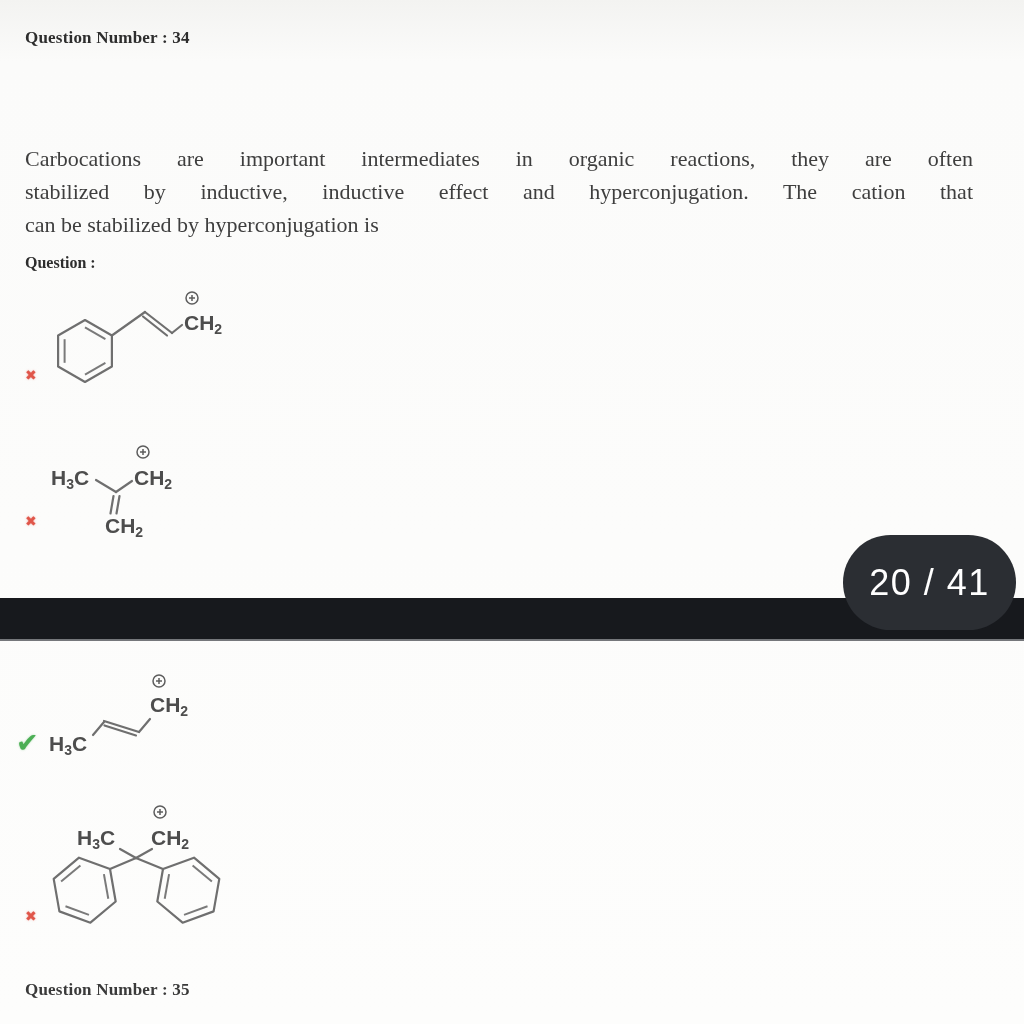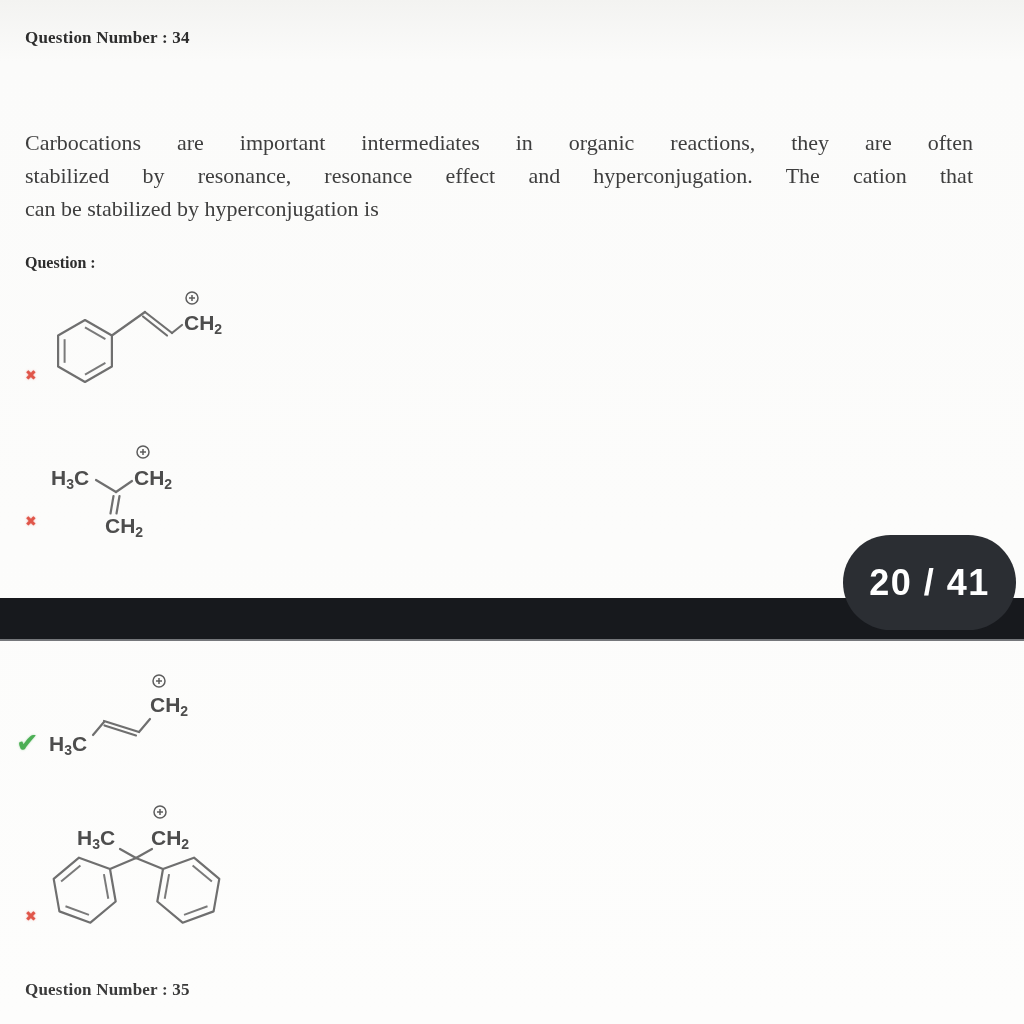--- a/index.html
+++ b/index.html
@@ -1,51 +1,51 @@
 <!DOCTYPE html>
 <html><head>
 <meta charset="utf-8">
 <style>
   html,body{margin:0;padding:0;background:#ffffff;}
   .screen{position:relative;width:1024px;height:1024px;overflow:hidden;
           background:linear-gradient(180deg,#f3f3f1 0%,#fbfbfa 6%,#fdfdfc 100%);
           font-family:"Liberation Serif",serif;}
   .qheader{position:absolute;left:25px;top:28px;font-weight:700;font-size:17px;color:#2d2d2d;letter-spacing:.2px;}
   .qfooter{position:absolute;left:25px;top:980px;font-weight:700;font-size:17px;color:#3a3a3a;letter-spacing:.2px;}
-  .question{position:absolute;left:25px;top:126px;width:948px;font-size:22px;color:#3e3e3e;line-height:33px;}
+  .question{position:absolute;left:25px;top:142px;width:948px;font-size:22px;color:#3e3e3e;line-height:33px;}
   .qline{display:block;text-align:justify;text-align-last:justify;}
   .qline.last{text-align:center;text-align-last:left;}
   .options-label{position:absolute;left:25px;top:254px;font-weight:700;font-size:16px;color:#2d2d2d;}
   .option{position:absolute;left:0;width:300px;}
   .option svg{position:absolute;left:0;top:0;}
   .mark{position:absolute;line-height:1;font-family:"DejaVu Sans",sans-serif;}
   .mark.x{font-size:14px;color:#e0564a;text-shadow:0 0 2px rgba(224,86,74,.55);}
   .mark.check{font-size:27px;color:#4caf55;text-shadow:0 0 2px rgba(76,175,85,.5);}
   .bond{stroke:#6f6f6f;stroke-width:2.2;fill:none;stroke-linecap:round;stroke-linejoin:round;}
   .ring{stroke:#6f6f6f;stroke-width:2.2;fill:none;stroke-linejoin:round;}
   .inner{stroke:#7a7a7a;stroke-width:2;}
   .atom{font-family:"Liberation Sans",sans-serif;font-weight:700;font-size:21px;fill:#4d4d4d;}
   .sub{font-size:14px;}
   .charge circle,.charge path{stroke:#5d5d5d;stroke-width:1.5;fill:none;}
   .bottom-bar{position:absolute;left:0;top:598px;width:1024px;height:41px;background:#17191d;
               border-bottom:2px solid #75777b;z-index:1;}
   .page-badge{position:absolute;left:843px;top:535px;width:173px;height:95px;border-radius:48px;
               background:#2b2e33;color:#ffffff;display:flex;align-items:center;justify-content:center;
-              font-family:"Liberation Sans",sans-serif;font-weight:700;font-size:36px;letter-spacing:1.5px;z-index:2;}
+              font-family:"Liberation Sans",sans-serif;font-weight:400;font-size:36px;letter-spacing:1.5px;z-index:2;}
 </style>
 </head>
 <body>
 
 <div class="screen">
 
   <div class="qheader">Question Number : 34</div>
 
   <div class="question">
     <span class="qline">Carbocations are important intermediates in organic reactions, they are often</span>
-    <span class="qline">stabilized by resonance, resonance effect and hyperconjugation. The cation that</span>
+    <span class="qline">stabilized by inductive, inductive effect and hyperconjugation. The cation that</span>
     <span class="qline last">can be stabilized by hyperconjugation is</span>
   </div>
 
   <div class="options-label">Question :</div>
 
   <div class="option" style="top:283px;height:118px;">
     <span class="mark x" style="left:25px;top:85px;">✖</span>
     <svg width="300" height="118" viewBox="0 283 300 118">
       <g>
         <polygon class="ring" points="85,320 111.9,335.5 111.9,366.5 85,382 58.1,366.5 58.1,335.5"></polygon>

